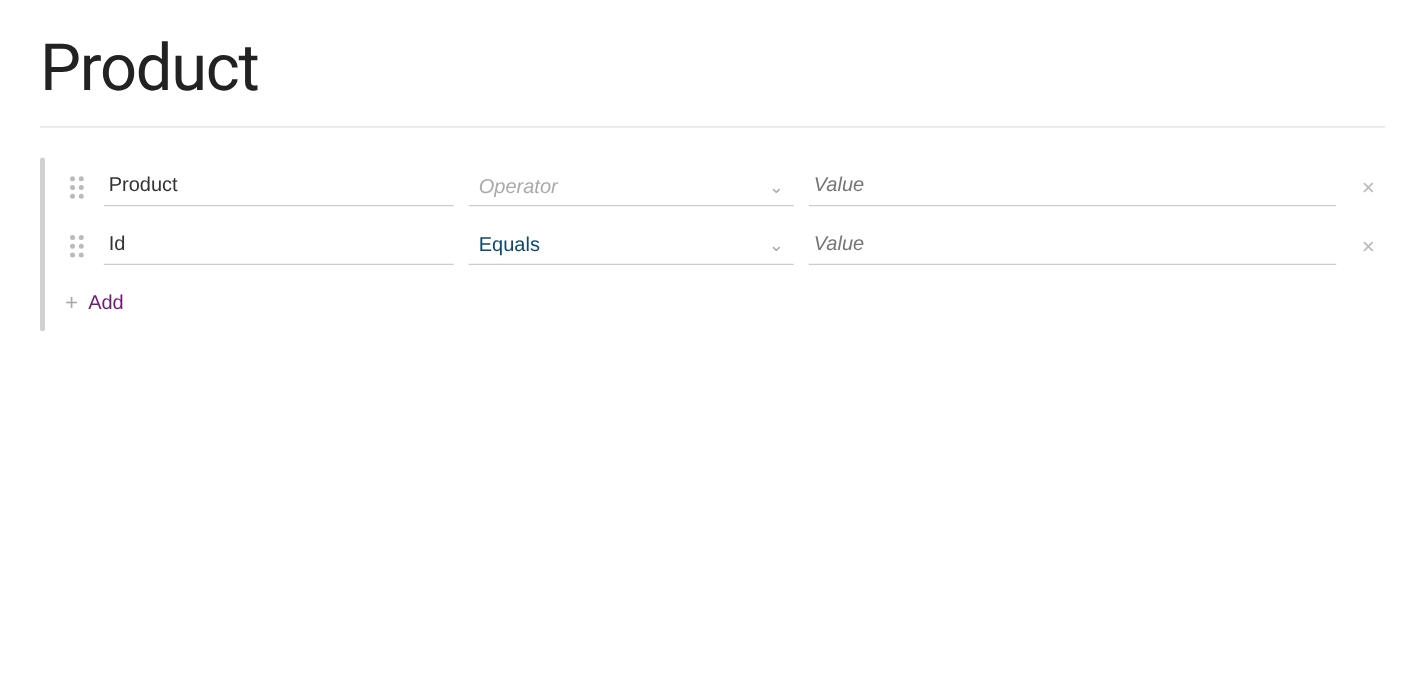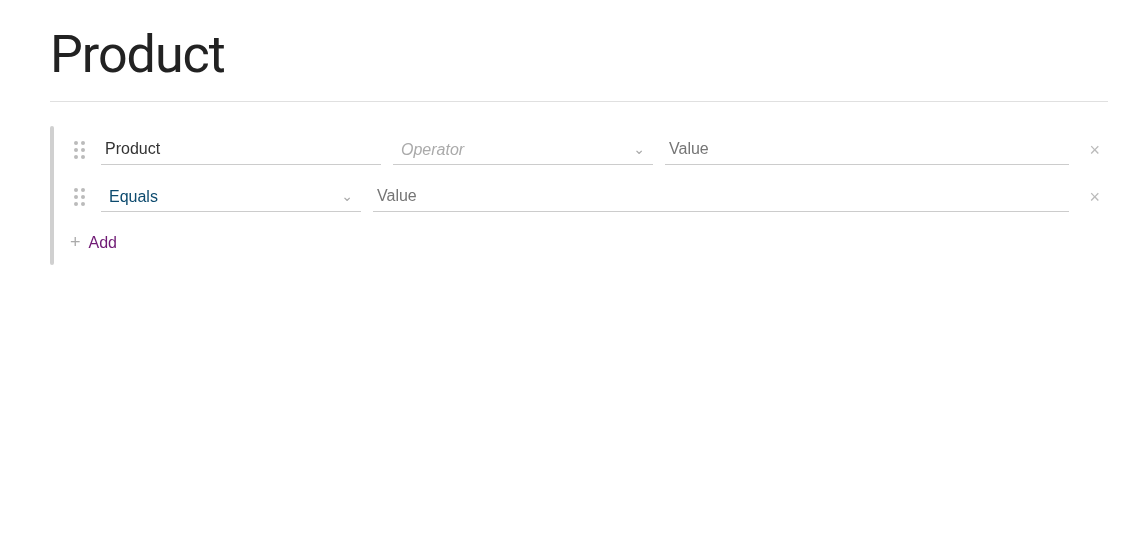--- a/index.html
+++ b/index.html
@@ -12,21 +12,20 @@
       font-family: -apple-system, BlinkMacSystemFont, 'Segoe UI', Roboto, sans-serif;
       background: #ffffff;
       color: #333;
       width: 1140px;
       height: 538px;
       overflow: hidden;
     }
 
     .page-container {
       padding: 24px 32px;
-      margin-left: 18px;
     }
 
     .page-title {
       font-size: 52px;
       font-weight: 400;
       color: #222;
       letter-spacing: -1px;
       margin-bottom: 16px;
     }
 
@@ -140,20 +139,21 @@
       font-size: 14px;
     }
 
     .value-input {
       flex: 1;
       border: none;
       border-bottom: 1px solid #ccc;
       padding: 6px 4px;
       font-size: 16px;
       color: #404040;
+      font-style: italic;
       background: transparent;
       outline: none;
       min-width: 200px;
     }
 
     .remove-btn {
       background: none;
       border: none;
       cursor: pointer;
       color: #bbb;
@@ -245,20 +245,21 @@
         <div class="drag-handle">
           <div class="drag-handle-dots">
             <div class="drag-dot"></div>
             <div class="drag-dot"></div>
             <div class="drag-dot"></div>
             <div class="drag-dot"></div>
             <div class="drag-dot"></div>
             <div class="drag-dot"></div>
           </div>
         </div>
+        <input class="field-input" type="text" value="Id" style="">
         <div class="operator-wrapper">
           <select class="has-value">
             <option value="" disabled="">Operator</option>
             <option value="equals" selected="">Equals</option>
             <option value="not_equals">Not Equals</option>
             <option value="greater_than">Greater Than</option>
             <option value="less_than">Less Than</option>
           </select>
           <span class="chevron-icon">⌄</span>
         </div>

